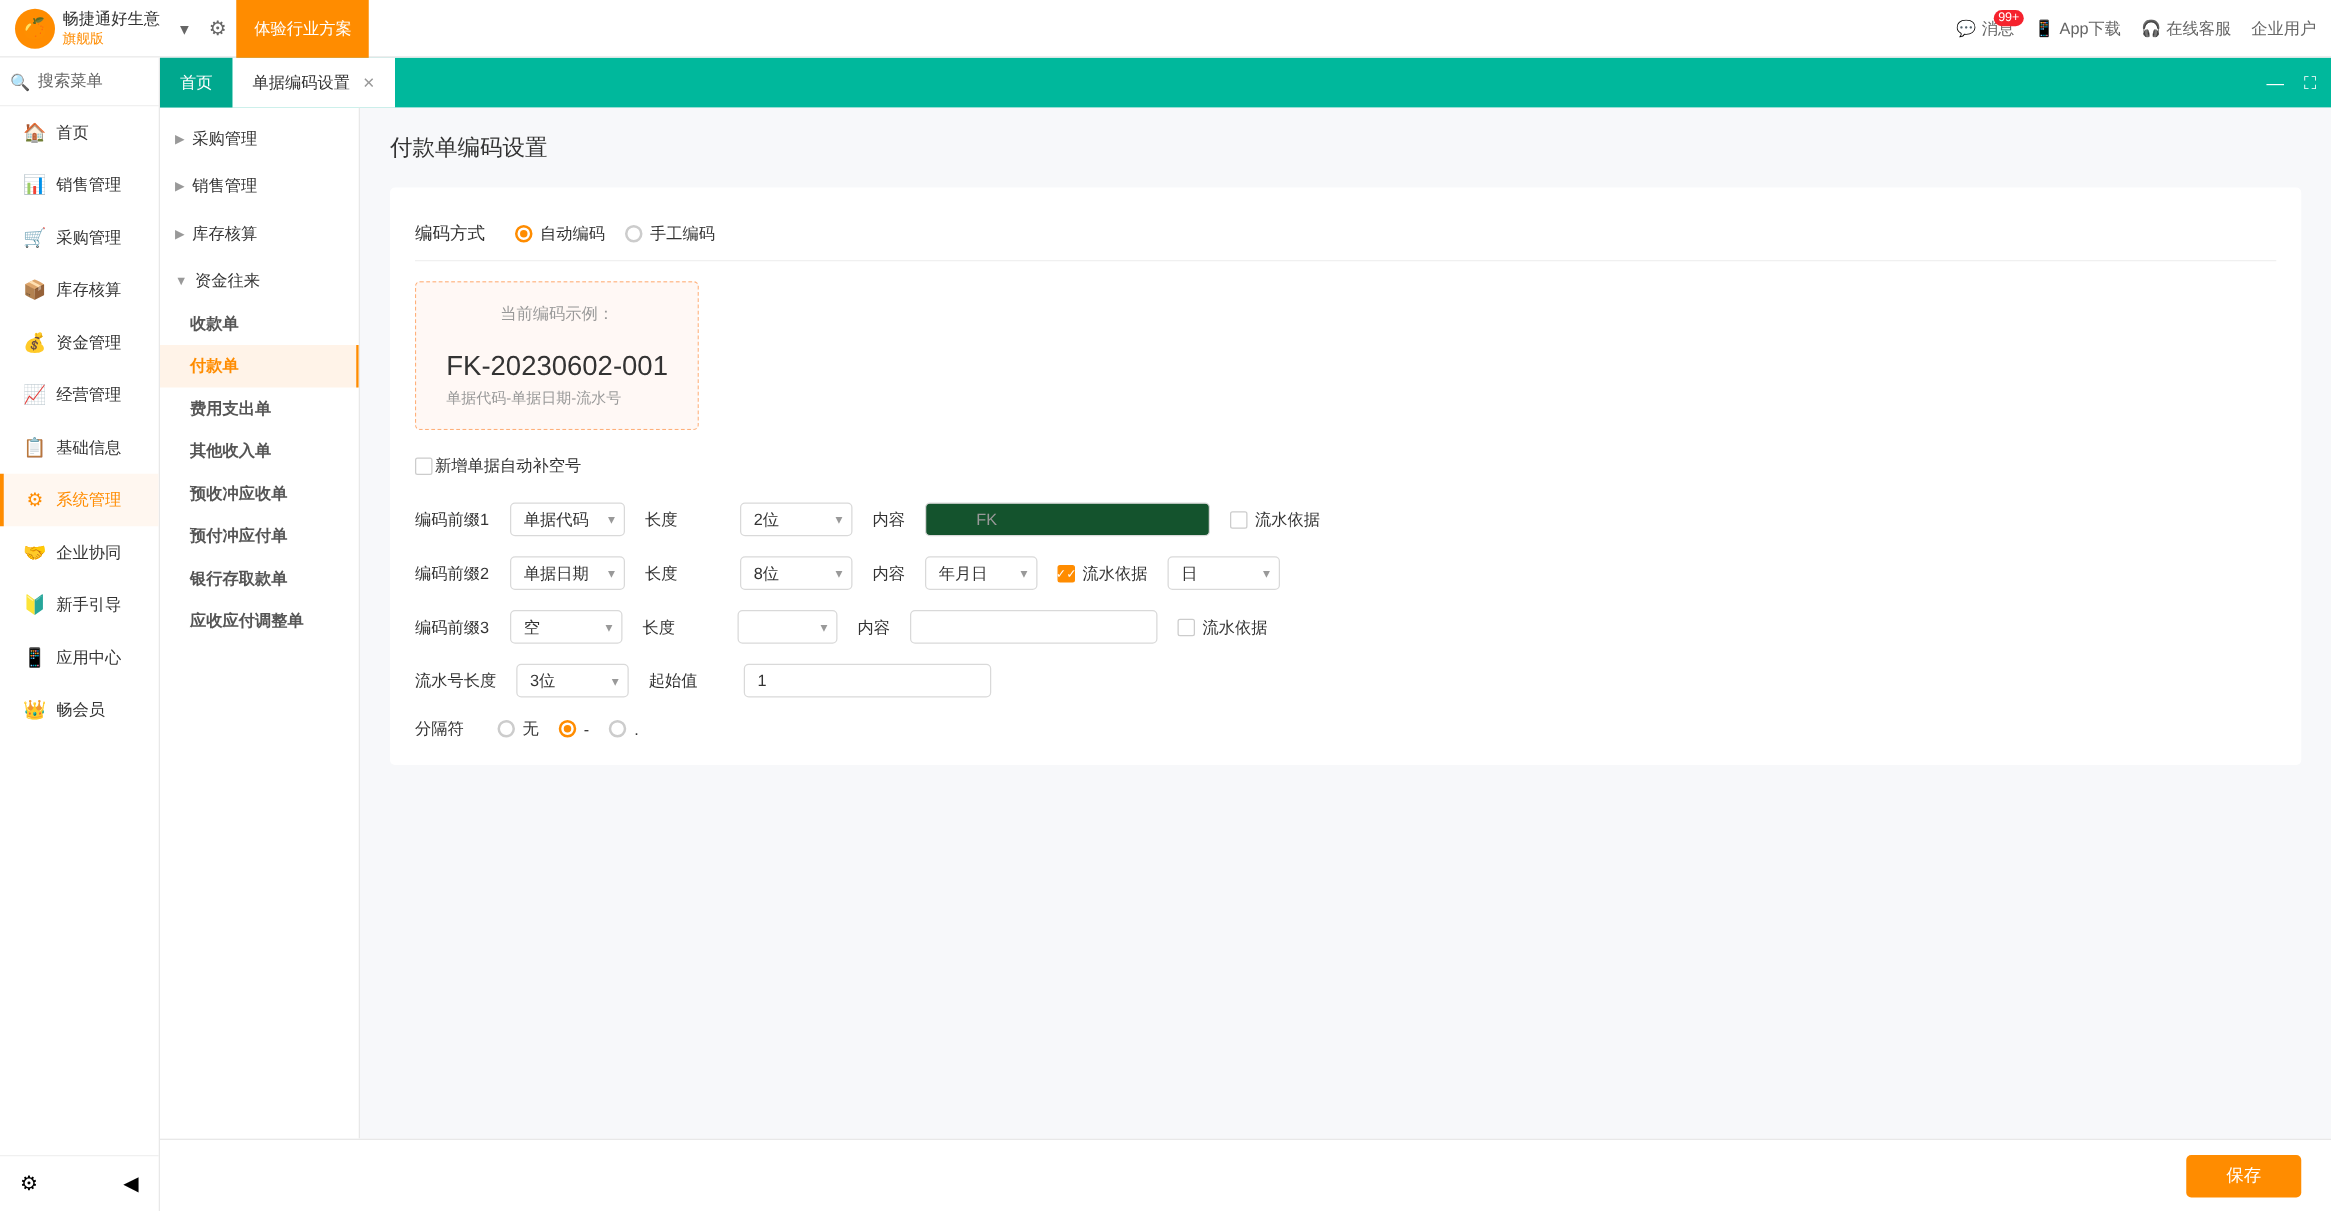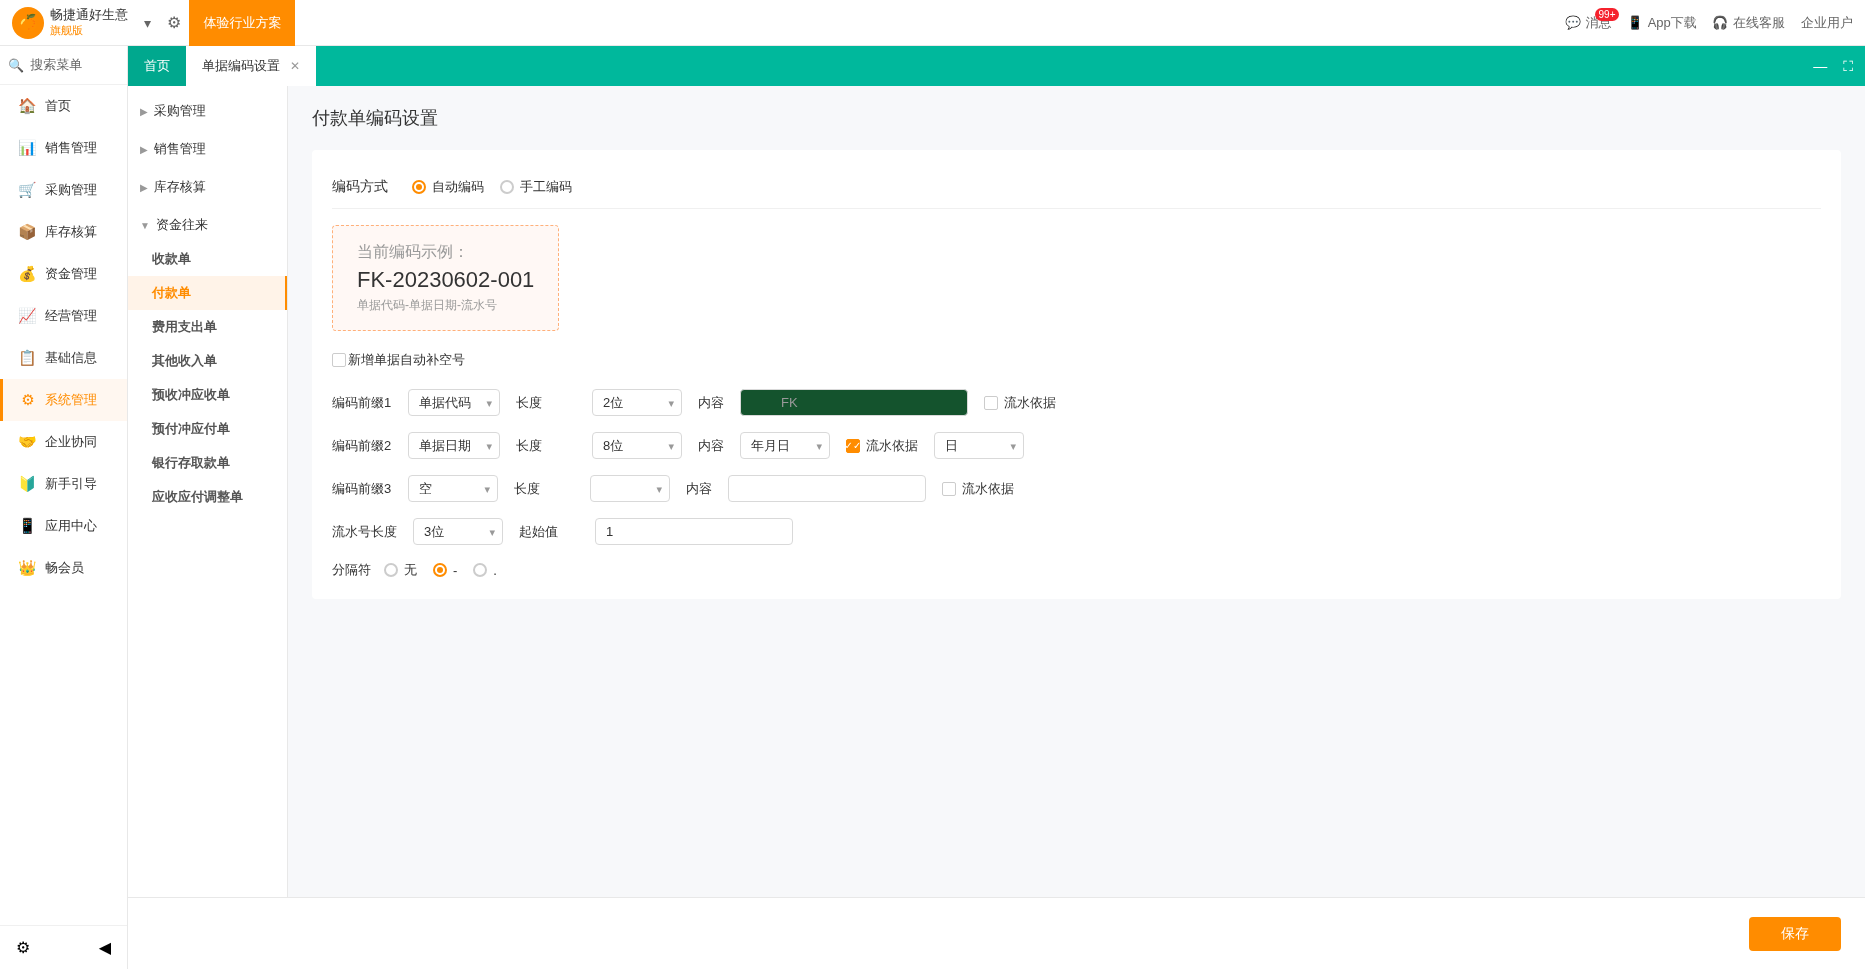--- a/index.html
+++ b/index.html
@@ -185,28 +185,28 @@
       background: #fff;
       min-width: 80px;
     }
     .form-input:read-only { background: #14532d; color: #999; padding-left: 40px; }
     .content-label { font-size: 13px; color: #333; }
     .stream-checkbox { display: flex; align-items: center; gap: 6px; font-size: 13px; color: #333; }
     .stream-checkbox .checkbox-box.checked { background: #ff8c00; border-color: #ff8c00; }
     .stream-checkbox .checkbox-box.checked::after { content: '✓'; color: #fff; font-size: 10px; }
 
     
-    .sep-row { display: flex; align-items: center; gap: 2px; margin-bottom: 4px; }
+    .sep-row { display: flex; align-items: center; gap: 16px; margin-bottom: 4px; }
     .sep-label { font-size: 13px; color: #333; min-width: 50px; }
     .sep-radio-group { display: flex; align-items: center; gap: 16px; }
     .sep-radio { display: flex; align-items: center; gap: 6px; font-size: 13px; color: #333; cursor: pointer; }
 
     
     .bottom-bar {
-      height: 72px;
+      height: 58px;
       background: #fff;
       border-top: 1px solid #e8e8e8;
       display: flex;
       align-items: center;
       justify-content: flex-end;
       padding: 0 24px;
       flex-shrink: 0;
     }
     .save-btn {
       background: #ff8c00;
@@ -386,21 +386,21 @@
                 <div class="radio-dot"></div>
                 <span>手工编码</span>
               </label>
             </div>
           </div>
 
           
 
           
           <div class="preview-box">
-            <div style="font-size:16px;color:#999;margin-bottom:4px;">当前编码示例：</div>
+            <div style="font-size:13px;color:#999;margin-bottom:20px;text-align:center;">当前编码示例：</div>
             <div class="preview-code">FK-20230602-001</div>
             <div class="preview-desc">单据代码-单据日期-流水号</div>
           </div>
 
           
           <div class="checkbox-row">
             <div class="checkbox-box"></div>
             <span>新增单据自动补空号</span>
           </div>
 

